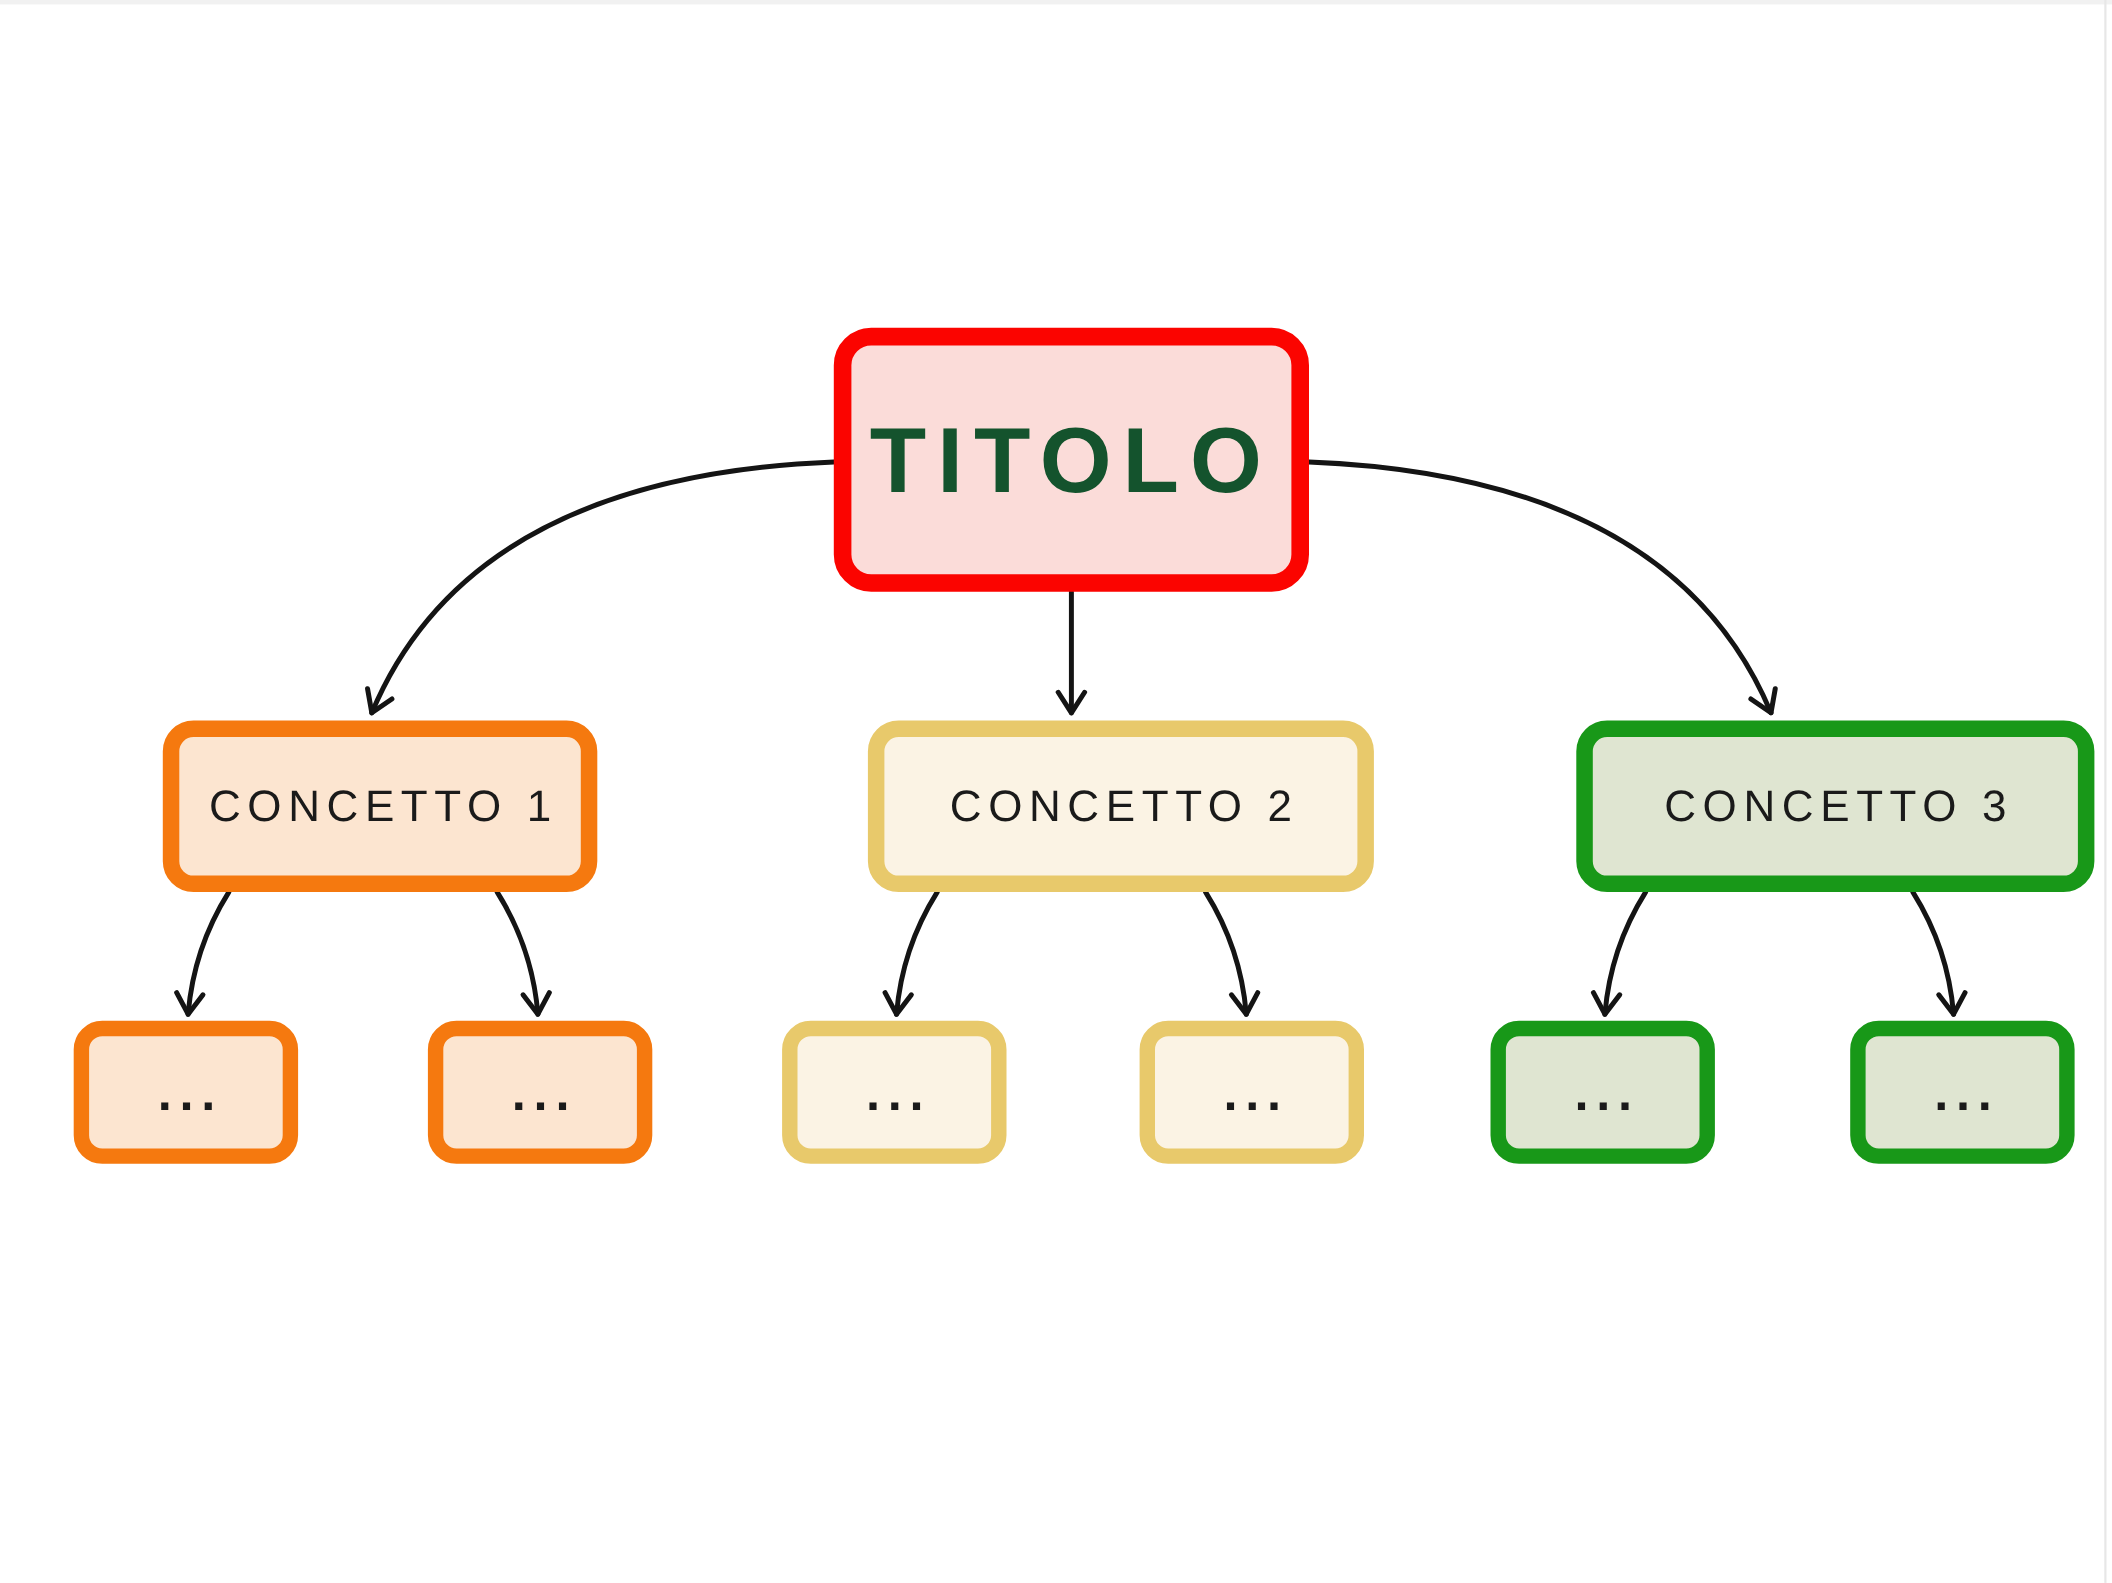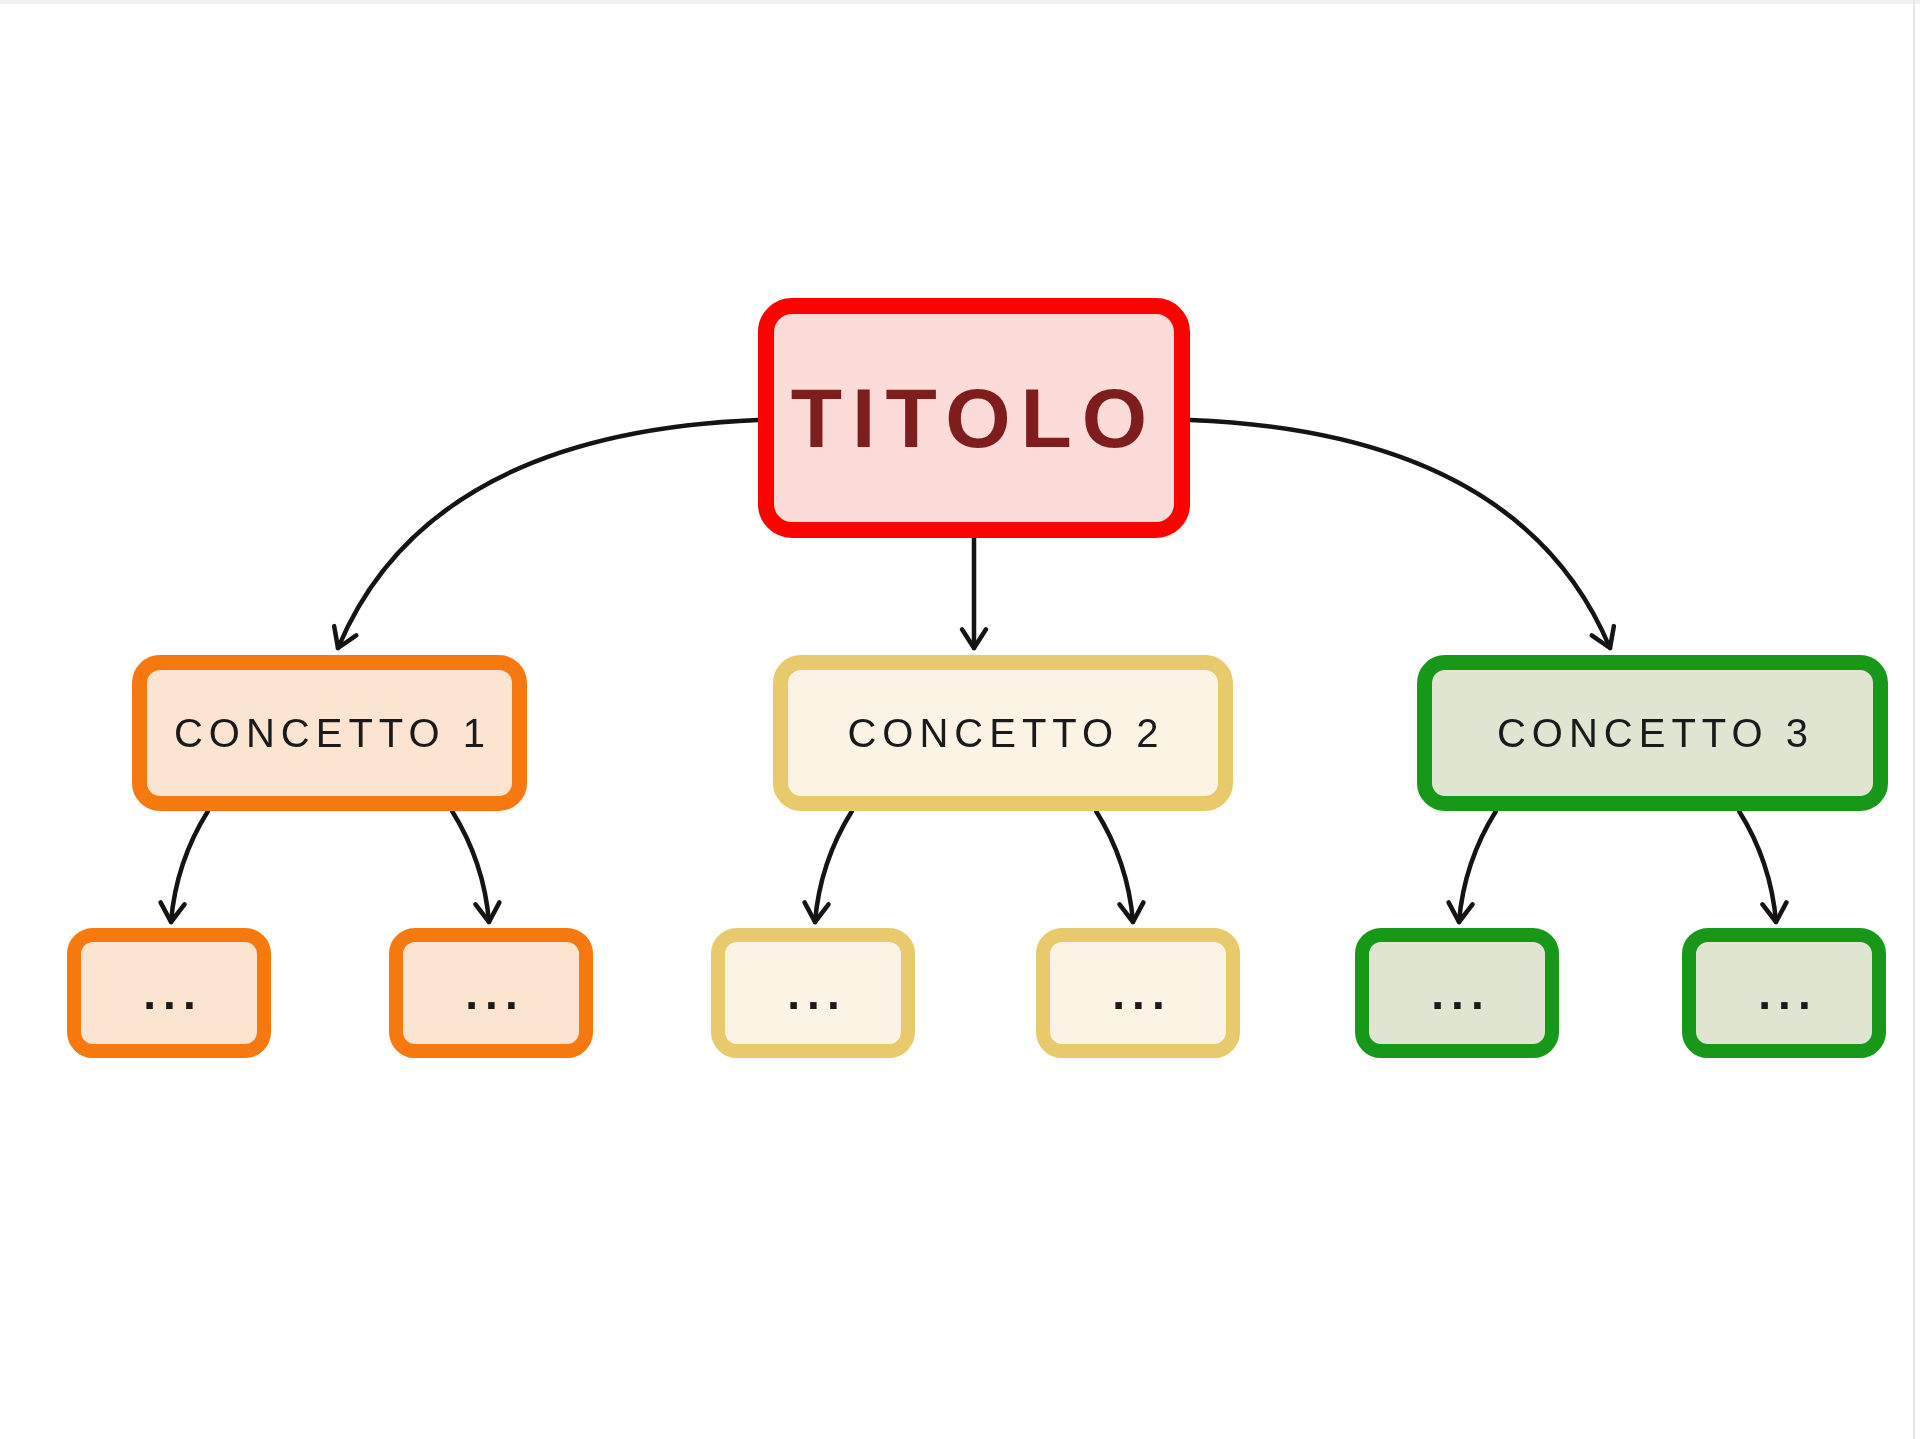--- a/index.html
+++ b/index.html
@@ -66,20 +66,21 @@
     letter-spacing: 10px;
   }
   .node-branch {
     top: 655px;
     height: 156px;
     border-width: 15px;
     border-radius: 28px;
     font-size: 40px;
     font-weight: 400;
     letter-spacing: 6px;
+    margin-left: 16px;
   }
   .node-branch .label { transform: translateX(3px); }
   .node-leaf {
     top: 928px;
     width: 204px; height: 130px;
     border-width: 14px;
     border-radius: 26px;
     font-size: 46px;
     font-weight: 700;
     letter-spacing: 7px;
@@ -114,21 +115,21 @@
     <path class="edge" d="M 974 538 L 974 648" marker-end="url(#arrowhead)"></path>
     <path class="edge" d="M 1190 420 Q 1520 433 1610 648" marker-end="url(#arrowhead)"></path>
     <path class="edge" d="M 208 811 Q 176 862 171 922" marker-end="url(#arrowhead)"></path>
     <path class="edge" d="M 452 811 Q 484 862 489 922" marker-end="url(#arrowhead)"></path>
     <path class="edge" d="M 852 811 Q 820 862 815 922" marker-end="url(#arrowhead)"></path>
     <path class="edge" d="M 1096 811 Q 1128 862 1133 922" marker-end="url(#arrowhead)"></path>
     <path class="edge" d="M 1496 811 Q 1464 862 1459 922" marker-end="url(#arrowhead)"></path>
     <path class="edge" d="M 1739 811 Q 1771 862 1776 922" marker-end="url(#arrowhead)"></path>
   </svg>
 
-  <div class="node node-root" id="root" style="border-color: rgb(251, 4, 0); background: rgb(251, 220, 217); color: #7f1d1d;">
+  <div class="node node-root" id="root" style="border-color: rgb(251, 4, 0); background: rgb(251, 220, 217); color: #14532d;">
     <span class="label">TITOLO</span>
   </div>
 
   <div class="node node-branch" id="b1" style="border-color: rgb(245, 121, 15); background: rgb(252, 229, 208); color: rgb(26, 26, 26);">
     <span class="label">CONCETTO 1</span>
   </div>
   <div class="node node-branch" id="b2" style="border-color: rgb(232, 201, 107); background: rgb(251, 243, 228); color: rgb(26, 26, 26);">
     <span class="label">CONCETTO 2</span>
   </div>
   <div class="node node-branch" id="b3" style="border-color: rgb(24, 152, 24); background: rgb(223, 229, 209); color: rgb(26, 26, 26);">

